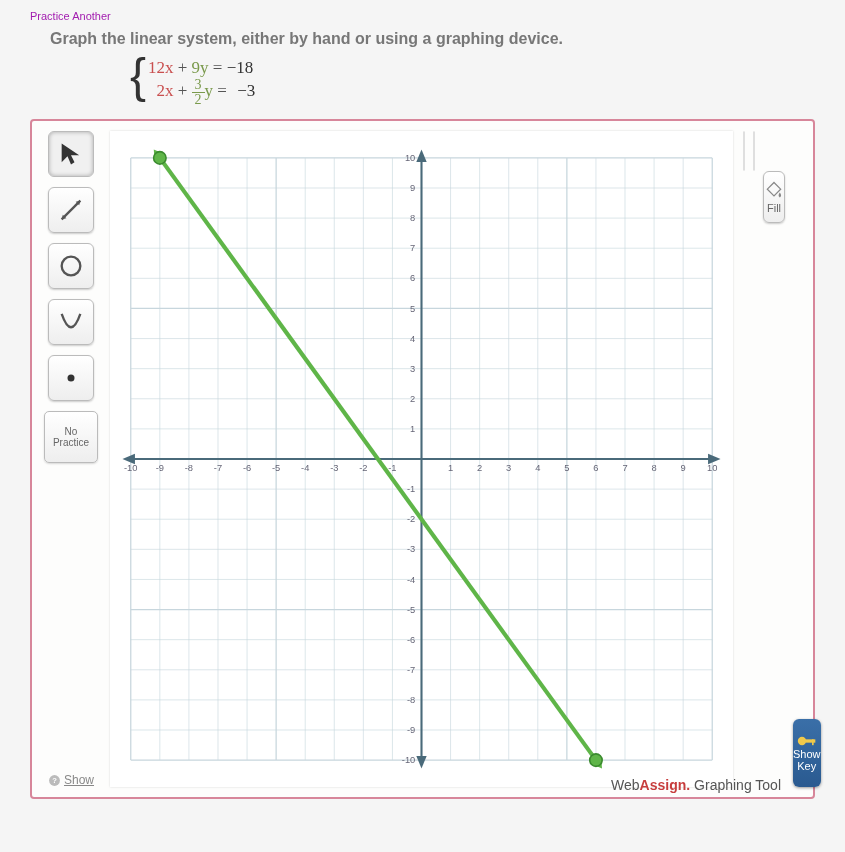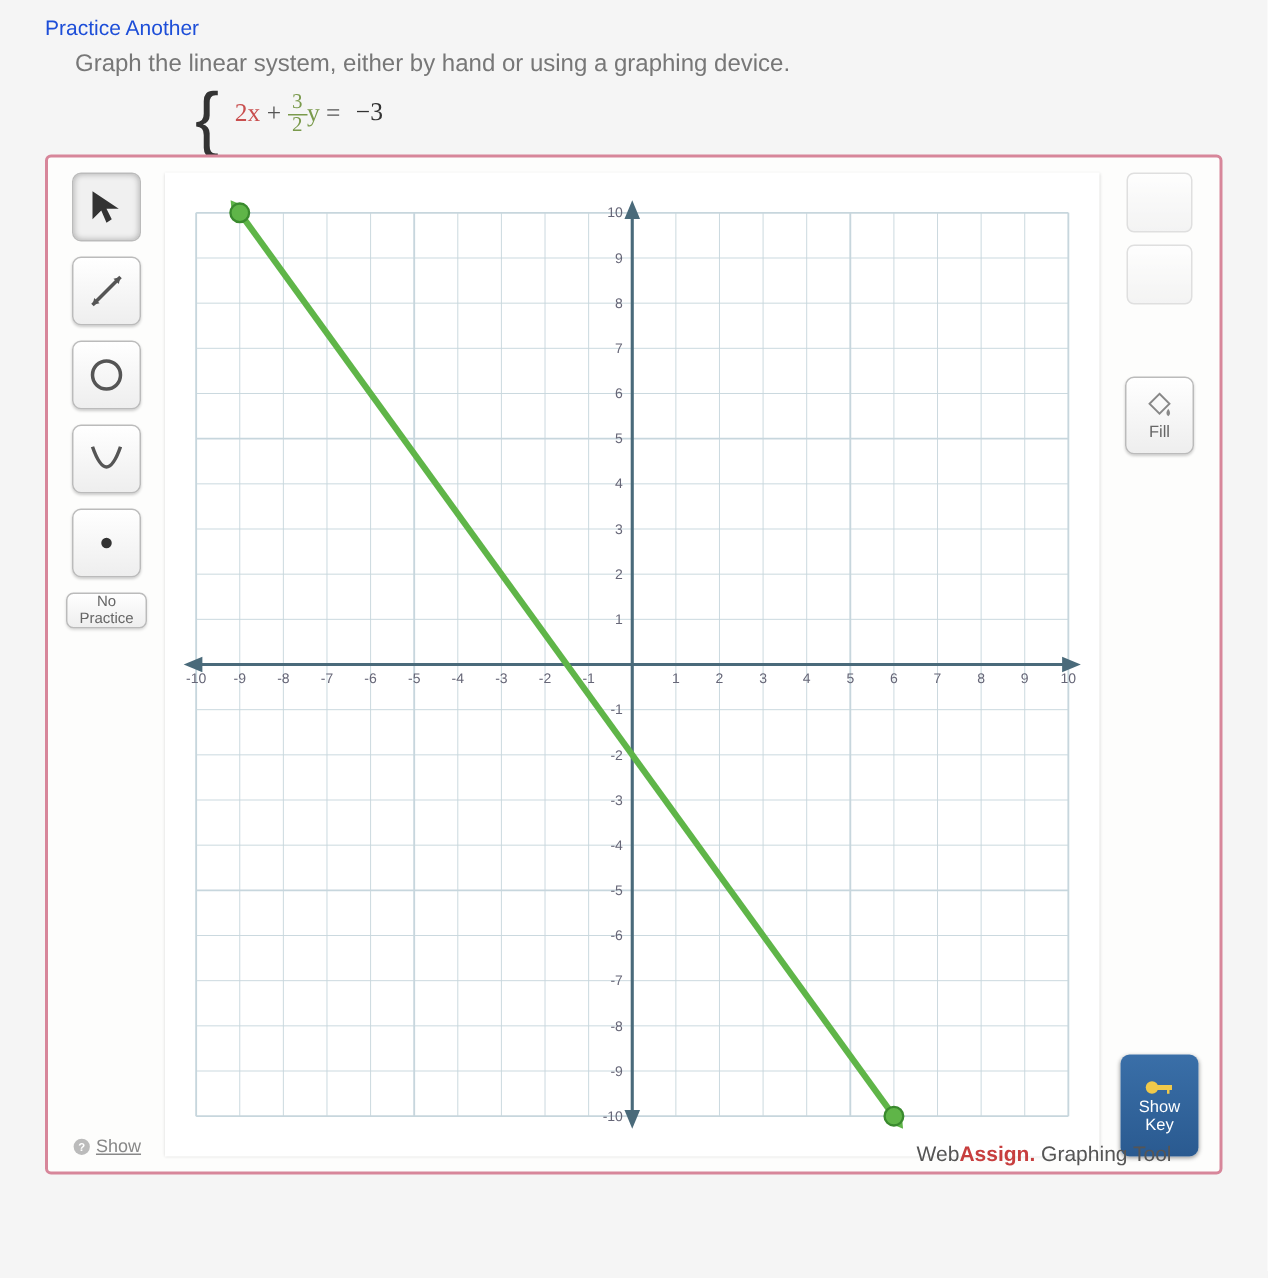--- a/index.html
+++ b/index.html
@@ -5,29 +5,30 @@
   * { box-sizing: border-box; margin: 0; padding: 0; }
   body {
     font-family: Arial, Helvetica, sans-serif;
     background: #f5f5f5;
     width: 845px;
     height: 852px;
     padding: 10px 30px;
     color: #555;
   }
   .header-small {
-    font-size: 14px;
-    color: #1d4ed8;
+    font-size: 11px;
+    color: #a21caf;
     margin-bottom: 8px;
   }
   .instruction {
     font-size: 16px;
     color: #777;
     margin-bottom: 10px;
     margin-left: 20px;
+    font-weight: bold;
   }
   .equations {
     margin-left: 100px;
     margin-bottom: 12px;
     position: relative;
     padding-left: 18px;
   }
   .brace {
     position: absolute;
     left: 0;
@@ -70,21 +71,21 @@
     border-radius: 6px;
     display:flex; align-items:center; justify-content:center;
     font-size: 20px;
     color:#555;
     cursor:pointer;
     box-shadow: 0 1px 2px rgba(0,0,0,.2);
   }
   .tool-btn.selected { box-shadow: inset 0 0 4px rgba(0,0,0,.3); background:#f0f0f0;}
   .tool-btn svg { width:28px; height:28px; }
   .no-sol {
-    width: 54px; height: 24px;
+    width: 54px; height: 52px;
     background: linear-gradient(#fff,#eee);
     border:1px solid #bbb; border-radius:5px;
     font-size:10px; text-align:center;
     display:flex; flex-direction:column; justify-content:center;
     color:#666; cursor:pointer;
     box-shadow: 0 1px 2px rgba(0,0,0,.15);
   }
   .help-link {
     margin-top:auto;
     font-size:12px; color:#888;
@@ -93,21 +94,21 @@
     display:flex; align-items:center; gap:3px;
   }
   .graph-area {
     flex: 1;
     position: relative;
     background: #fff;
     box-shadow: 0 0 2px rgba(0,0,0,.15);
   }
   .right-tools {
     width: 60px;
-    display:flex; flex-direction:column; gap:8px; align-items:center;
+    display:flex; flex-direction:row; gap:8px; 
   }
   .small-btn {
     width:44px;height:40px;
     background:linear-gradient(#fff,#eee);
     border:1px solid #ccc;border-radius:5px;
     cursor:pointer; opacity:.6;
   }
   .fill-btn {
     width:46px;height:52px;
     background:linear-gradient(#fff,#eee);
@@ -136,20 +137,23 @@
 </style>
 </head>
 <body>
 
 <div class="header-small">Practice Another</div>
 
 <div class="instruction">Graph the linear system, either by hand or using a graphing device.</div>
 
 <div class="equations">
   <span class="brace">{</span>
+  <div class="eq">
+    <span class="x12">12x</span><span> + </span><span class="y9">9y</span><span> = </span><span class="rhs">−18</span>
+  </div>
   <div class="eq" style="margin-top:0;">
     &nbsp;&nbsp;<span class="x12">2x</span><span> + </span><span class="frac"><span class="num">3</span><span class="den">2</span></span><span class="y9">y</span><span> = </span><span class="rhs" style="margin-left:6px;">−3</span>
   </div>
 </div>
 
 <div class="graph-frame">
   <div class="graph-inner">
 
     <div class="left-tools">
       <div class="tool-btn selected">

